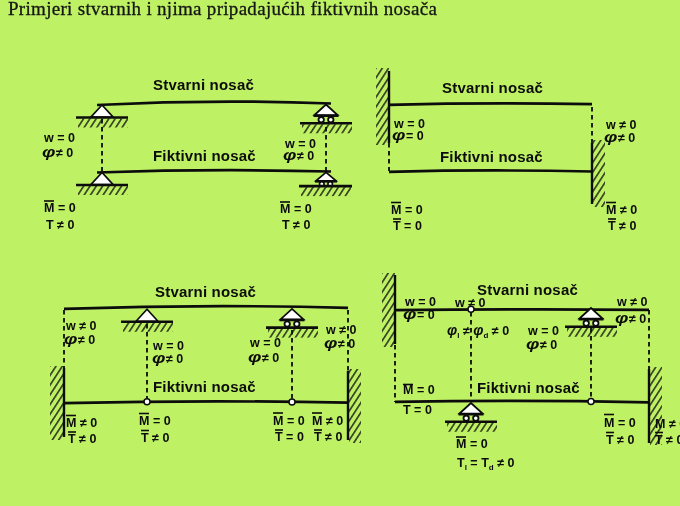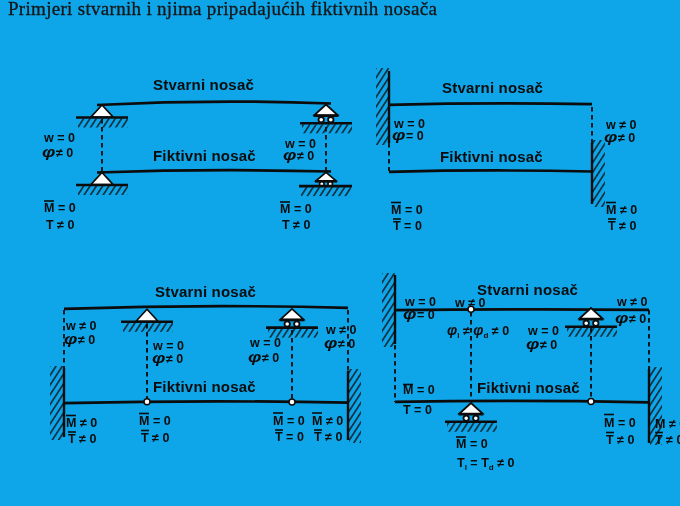--- a/index.html
+++ b/index.html
@@ -1,16 +1,16 @@
 <!DOCTYPE html>
 <html><head>
 <meta charset="utf-8">
 <style>
   html,body{margin:0;padding:0;background:#fff;}
-  .wrap{width:680px;height:506px;position:relative;background:#0ea5e9;overflow:hidden;}
+  .wrap{width:680px;height:506px;position:relative;background:#bef264;overflow:hidden;}
   svg{position:absolute;top:0;left:0;}
   text{font-family:"Liberation Sans",sans-serif;font-weight:bold;fill:#0c0c0c;}
   .ttl{font-family:"Liberation Serif",serif;font-weight:normal;font-size:19px;letter-spacing:0.3px;fill:#151515;stroke:#151515;stroke-width:0.3;}
   .h{font-size:15px;letter-spacing:0.2px;}
   .l{font-size:12.5px;letter-spacing:0px;}
 </style>
 </head>
 <body>
 <div class="wrap">
 <svg width="680" height="506" viewBox="0 0 680 506">

